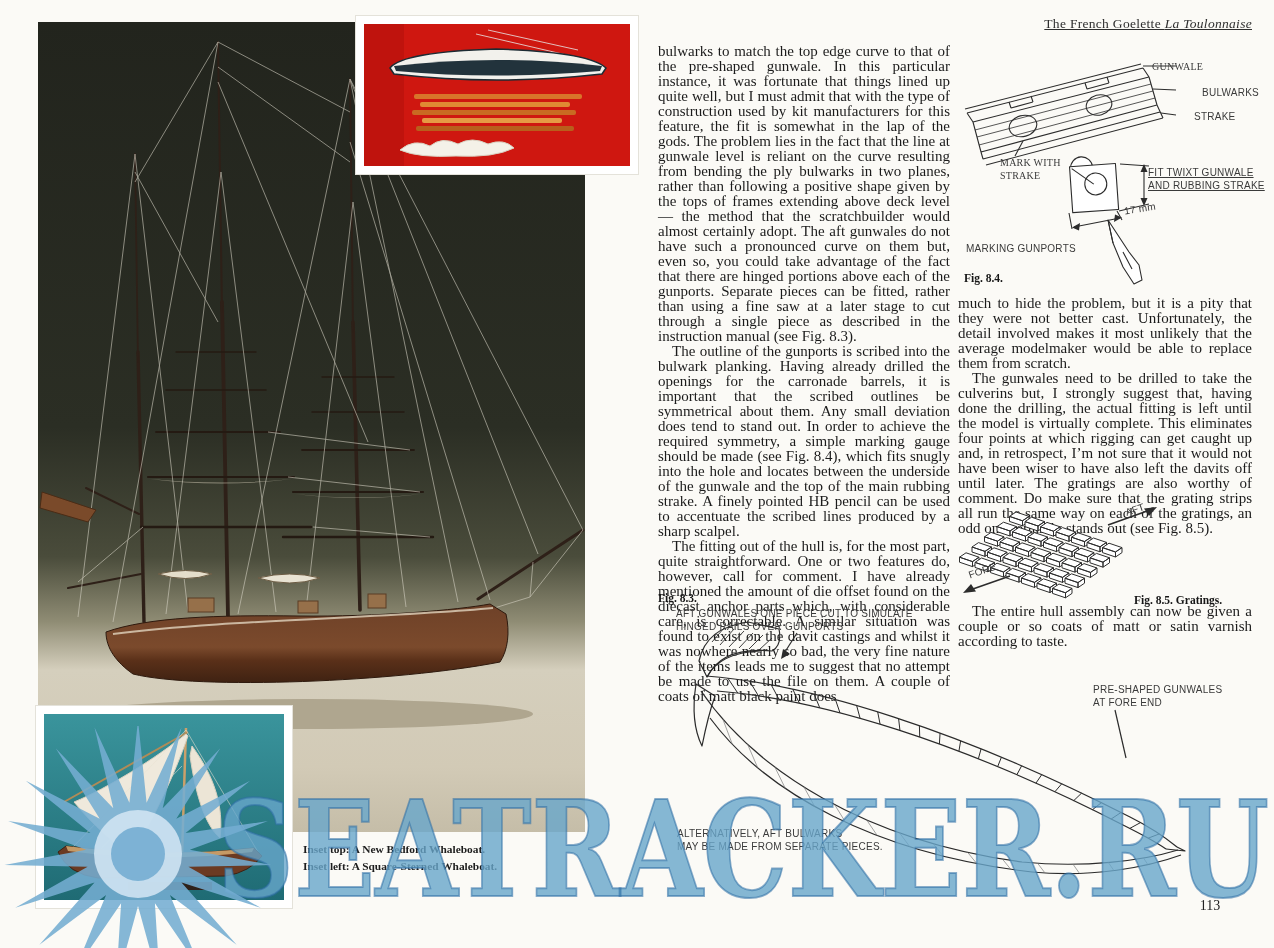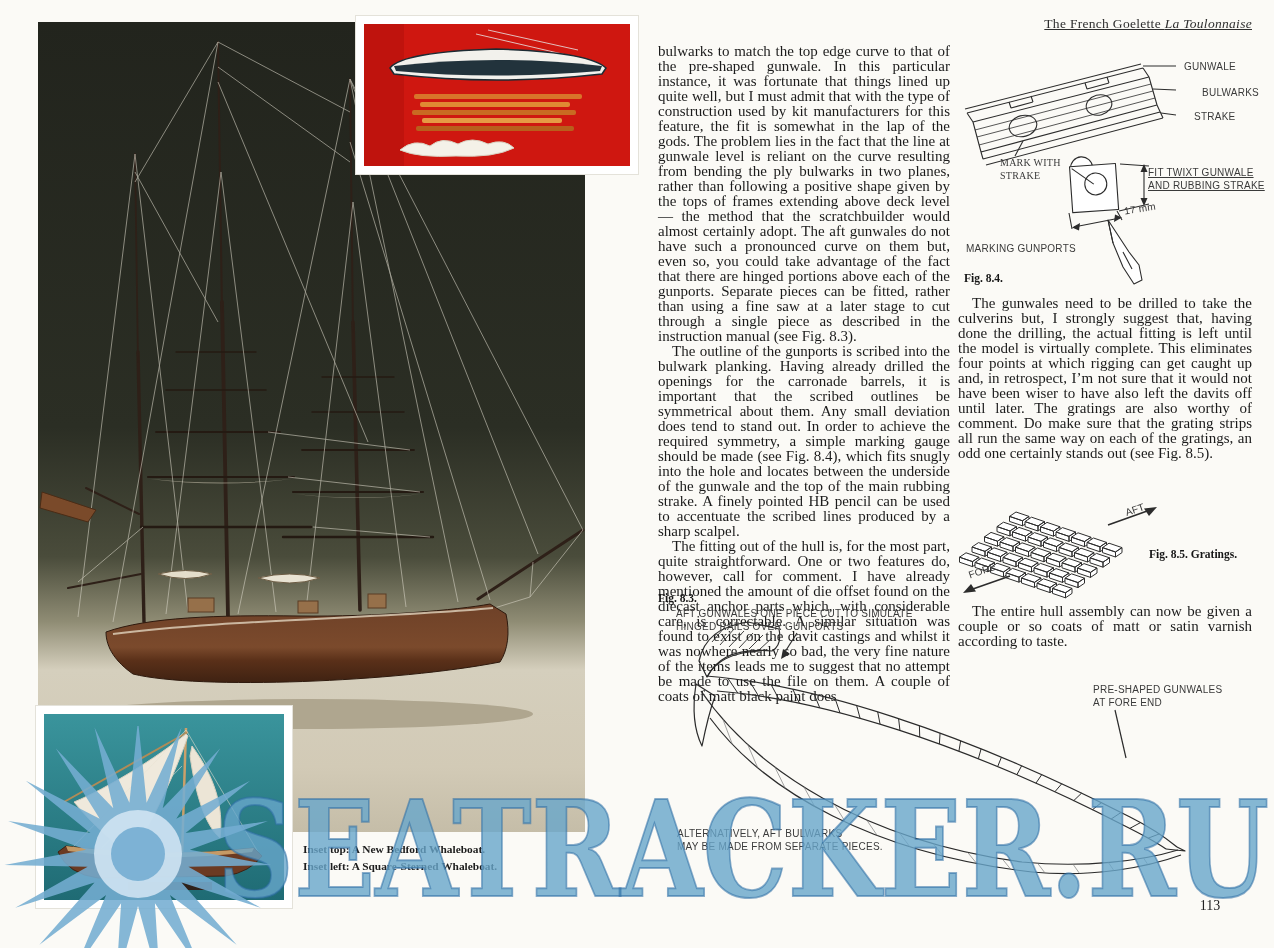--- a/index.html
+++ b/index.html
@@ -225,36 +225,37 @@
     <path d="M160,199 L169,216 M145,167 L150,190"></path>
   </g>
   <g fill="#2c2c2c">
     <polygon points="181,111 177.5,119 184.5,119"></polygon>
     <polygon points="181,153 177.5,145 184.5,145"></polygon>
     <polygon points="109,174.5 117,170 116,177.5"></polygon>
     <polygon points="159,164.5 151,169 152,161.5"></polygon>
   </g>
 </svg>
 
-<div class="lbl" style="left:1184px;top:60px;">GUNWALE</div>
+<div class="lbl" style="left:1152px;top:60px;font-family:Liberation Serif, serif;">GUNWALE</div>
 <div class="lbl" style="left:1188px;top:86px;padding-left:14px;">BULWARKS</div>
 <div class="lbl" style="left:1194px;top:110px;">STRAKE</div>
 <div class="lbl" style="left:1000px;top:156px;font-family:Liberation Serif, serif;">
   <div>MARK WITH</div>
     <div>STRAKE</div>
 </div>
 <div class="lbl" style="left:1148px;top:166px;text-decoration:underline;">
   <div>FIT TWIXT GUNWALE</div>
     <div>AND RUBBING STRAKE</div>
 </div>
 <div class="lbl" style="left:1124px;top:202px;transform:rotate(-9deg);">17 mm</div>
 <div class="lbl" style="left:966px;top:242px;">MARKING GUNPORTS</div>
 <div class="figcap" style="left:964px;top:272px;">Fig. 8.4.</div>
 
 <div class="para" style="left:958px;top:296px;width:294px;">
+  <p>much to hide the problem, but it is a pity that they were not better cast. Unfortunately, the detail involved makes it most unlikely that the average modelmaker would be able to replace them from scratch.</p>
   <p class="ind">The gunwales need to be drilled to take the culverins but, I strongly suggest that, having done the drilling, the actual fitting is left until the model is virtually complete. This eliminates four points at which rigging can get caught up and, in retrospect, I’m not sure that it would not have been wiser to have also left the davits off until later. The gratings are also worthy of comment. Do make sure that the grating strips all run the same way on each of the gratings, an odd one certainly stands out (see Fig. 8.5).</p>
 </div>
 
 <svg class="fig abs" style="left:958px;top:498px;" width="298" height="106" viewBox="0 0 298 106">
   <g id="grating-cubes">
       <path d="M58 14L71,18.4L64.5,22.8L51.5,18.4Z M71,18.4L71 23.4L64.5 27.8L64.5,22.8Z M51.5,18.4L51.5 23.4L64.5 27.8L64.5,22.8Z" class="cube"></path>
       <path d="M73.5 19.2L86.5,23.6L80,28L67,23.6Z M86.5,23.6L86.5 28.6L80 33L80,28Z M67,23.6L67 28.6L80 33L80,28Z" class="cube"></path>
       <path d="M89 24.4L102,28.799999999999997L95.5,33.2L82.5,28.799999999999997Z M102,28.799999999999997L102 33.8L95.5 38.2L95.5,33.2Z M82.5,28.799999999999997L82.5 33.8L95.5 38.2L95.5,33.2Z" class="cube"></path>
       <path d="M104.5 29.6L117.5,34L111,38.400000000000006L98,34Z M117.5,34L117.5 39L111 43.400000000000006L111,38.400000000000006Z M98,34L98 39L111 43.400000000000006L111,38.400000000000006Z" class="cube"></path>
       <path d="M120 34.8L133,39.199999999999996L126.5,43.599999999999994L113.5,39.199999999999996Z M133,39.199999999999996L133 44.199999999999996L126.5 48.599999999999994L126.5,43.599999999999994Z M113.5,39.199999999999996L113.5 44.199999999999996L126.5 48.599999999999994L126.5,43.599999999999994Z" class="cube"></path>
@@ -293,21 +294,21 @@
     <line x1="150" y1="27" x2="192" y2="12"></line>
     <line x1="52" y1="78" x2="12" y2="92"></line>
   </g>
   <g fill="#2c2c2c">
     <polygon points="199,9 186,10.5 191,18"></polygon>
     <polygon points="5,95 18,93.5 13,86"></polygon>
   </g>
 </svg>
 <div class="lbl" style="left:1125px;top:503px;transform:rotate(-19deg);">AFT</div>
 <div class="lbl" style="left:968px;top:564px;transform:rotate(-19deg);">FORE</div>
-<div class="figcap" style="left:1134px;top:548px;width:118px;text-align:center;">Fig. 8.5. Gratings.</div>
+<div class="figcap" style="left:1134px;top:594px;width:118px;text-align:left;">Fig. 8.5. Gratings.</div>
 
 <div class="para" style="left:958px;top:604px;width:294px;">
   <p class="ind">The entire hull assembly can now be given a couple or so coats of matt or satin varnish according to taste.</p>
 </div>
 
 <svg class="fig abs" style="left:660px;top:598px;z-index:5;" width="606" height="314" viewBox="0 0 606 314">
   <g stroke="#2b2b2b" fill="none" stroke-width="1.2" stroke-linejoin="round">
     <path d="M39,63 C44,40 60,28 88,24 L119,31 C121,41 119,49 112,53 C82,50 58,57 47,79 Z"></path>
     <g stroke-width=".9">
       <path d="M52,44 L64,30 M60,47 L74,31 M69,49 L84,33 M79,50 L93,35 M89,51 L103,37 M99,52 L112,40"></path>

